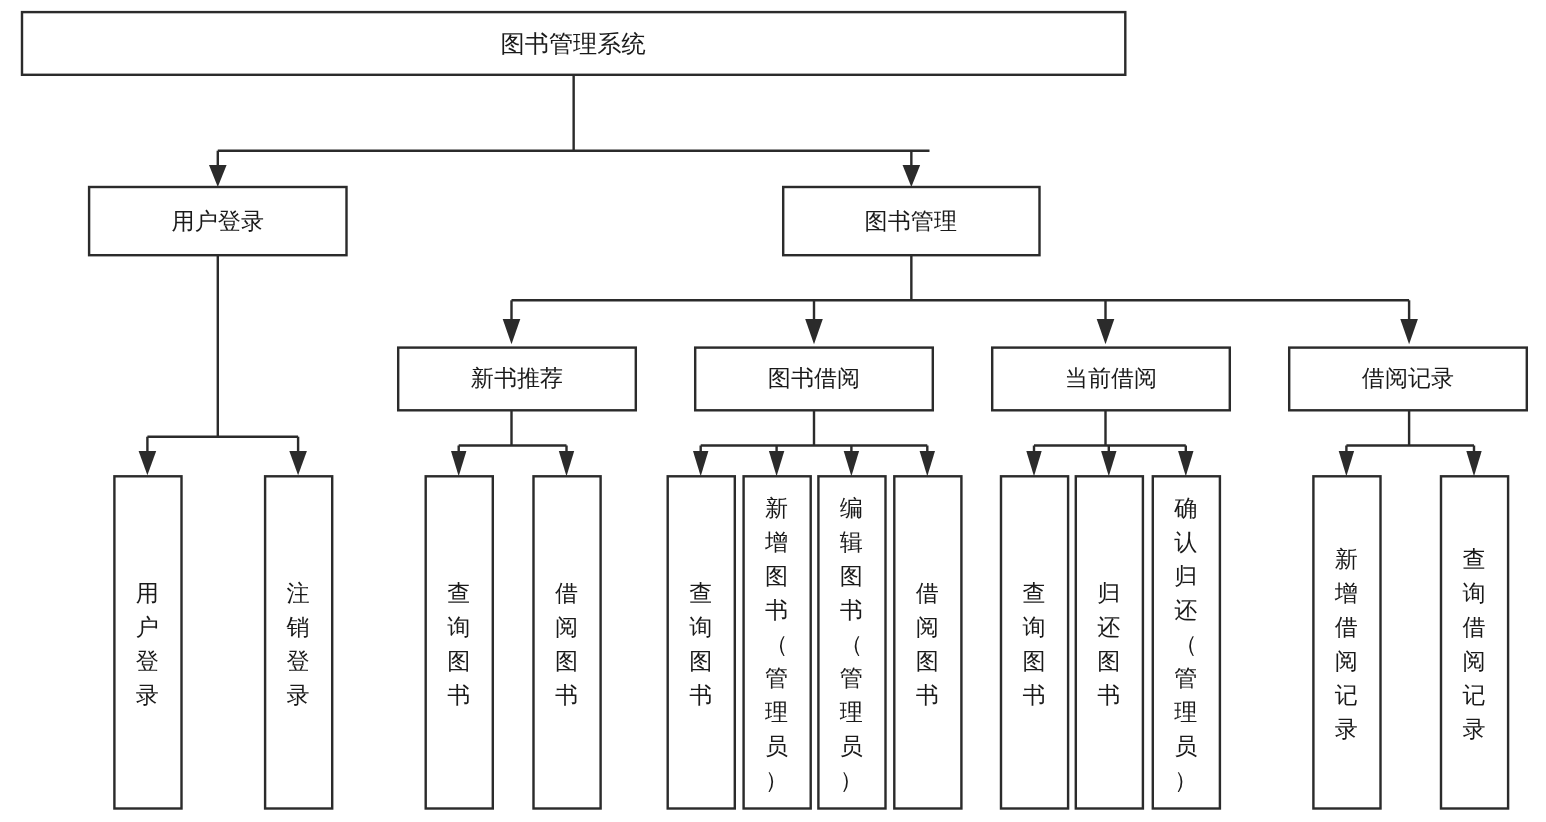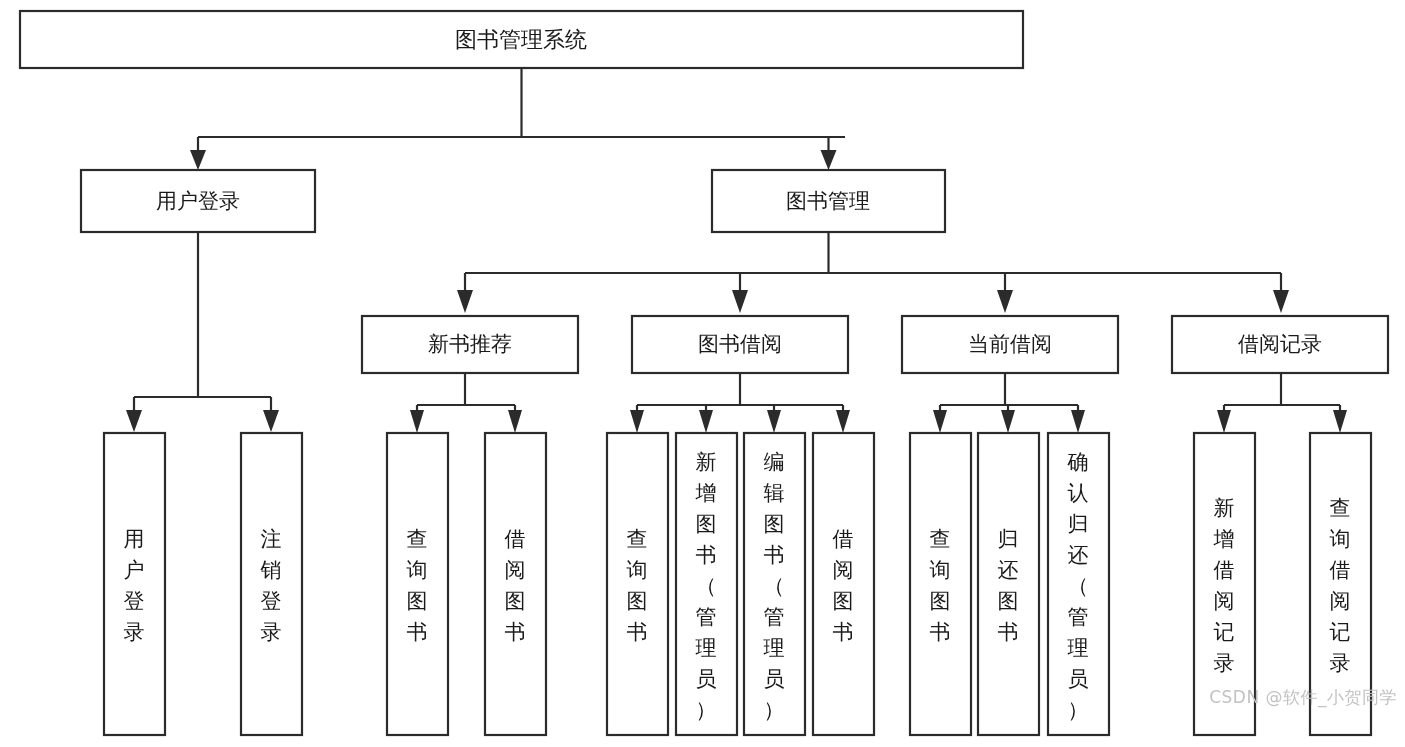--- a/index.html
+++ b/index.html
@@ -234,15 +234,14 @@
       <text class="leaf-label vtext" x="1224" y="0"><tspan x="1224" y="515.18">新</tspan><tspan x="1224" y="546.18">增</tspan><tspan x="1224" y="577.18">借</tspan><tspan x="1224" y="608.18">阅</tspan><tspan x="1224" y="639.18">记</tspan><tspan x="1224" y="670.18">录</tspan></text>
     </g>
 
     <g>
       <rect class="node-box" x="1310" y="433" width="61" height="302"></rect>
       <text class="leaf-label vtext" x="1340" y="0"><tspan x="1340" y="515.18">查</tspan><tspan x="1340" y="546.18">询</tspan><tspan x="1340" y="577.18">借</tspan><tspan x="1340" y="608.18">阅</tspan><tspan x="1340" y="639.18">记</tspan><tspan x="1340" y="670.18">录</tspan></text>
     </g>
 
   </svg>
 
-  <div class="watermark">CSDN @软件_小贺同学</div>
 
 </div>
 
 </body></html>

